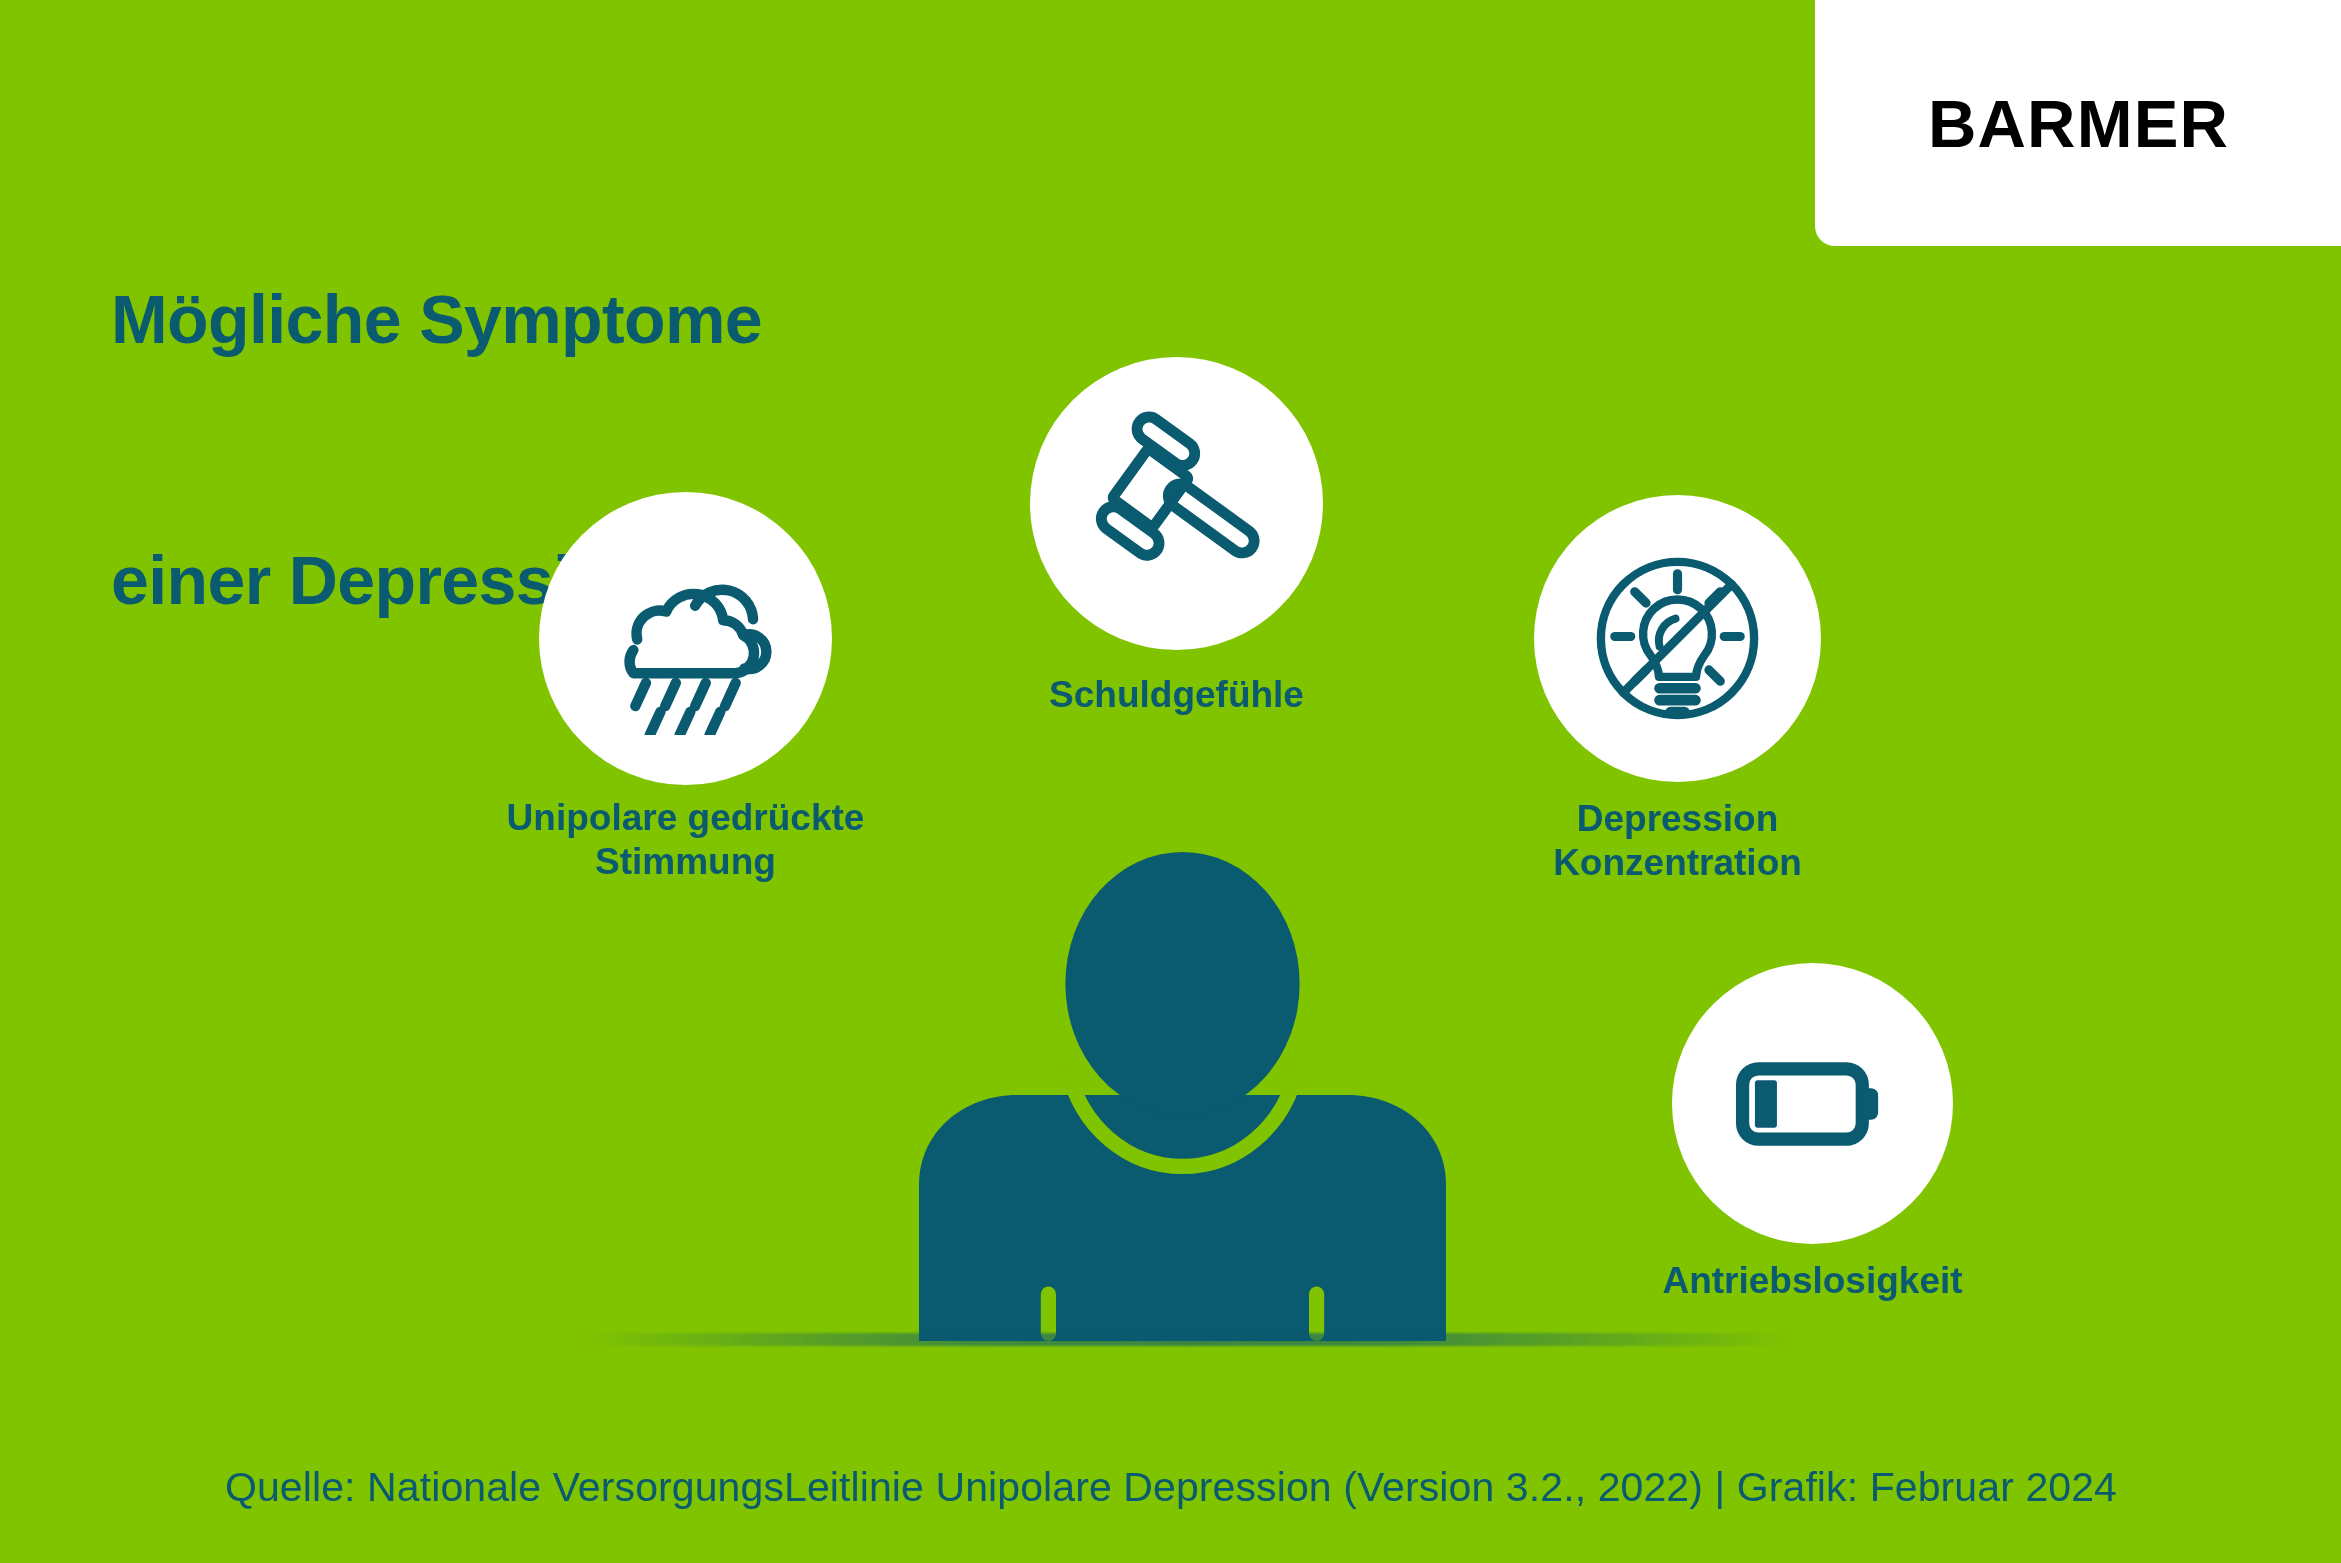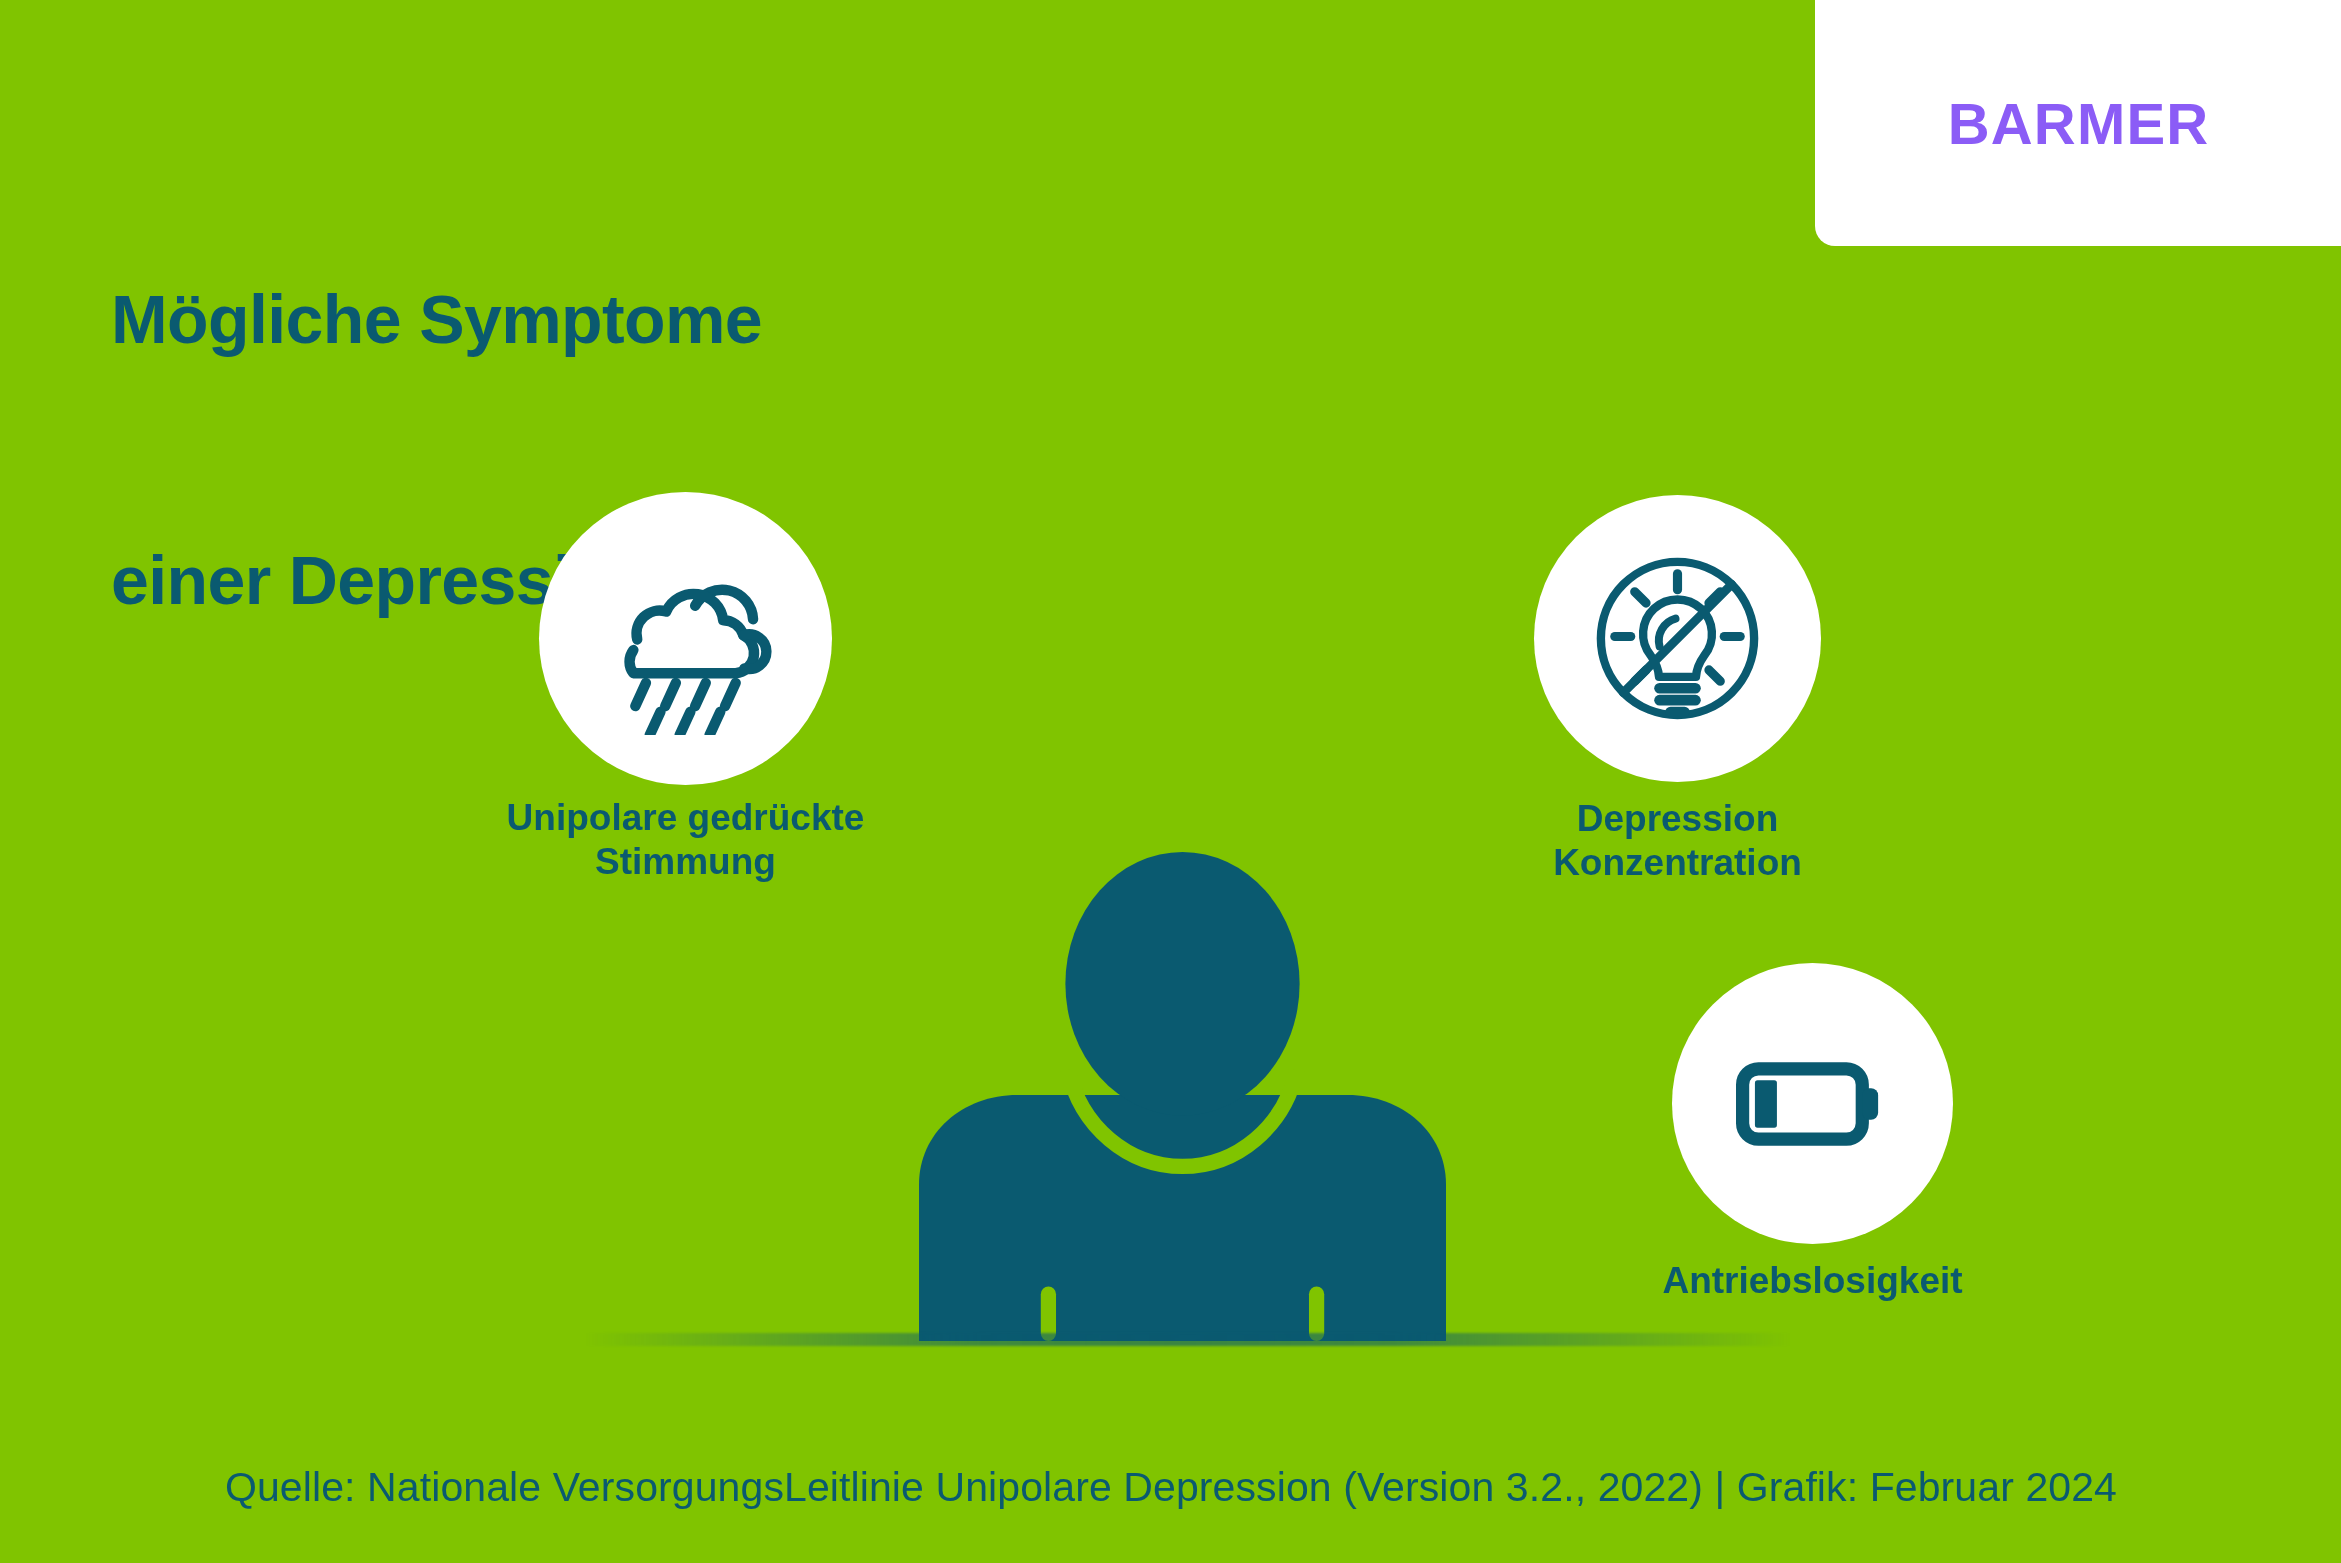--- a/index.html
+++ b/index.html
@@ -28,22 +28,22 @@
   
   .logo{
     position:absolute;right:0;top:0;
     width:527px;height:246px;
     background:#ffffff;
     border-bottom-left-radius:20px;
     border-bottom-right-radius:0;
     display:flex;align-items:center;justify-content:center;
   }
   .logo-text{
-    color:#8b5cf6;
-    font-size:58px;
+    color:#000000;
+    font-size:67px;
     font-weight:bold;
     letter-spacing:1.2px;
   }
 
   
   .bubble{position:absolute;}
   .bubble-circle{
     position:absolute;left:0;top:0;
     background:#ffffff;
     border-radius:50%;
@@ -129,20 +129,37 @@
           <line x1="37" y1="88" x2="31.5" y2="100"></line>
           <line x1="52.5" y1="88" x2="47" y2="100"></line>
           <line x1="68" y1="88" x2="62.5" y2="100"></line>
         </svg>
       </span>
     </div>
     <div class="bubble-label" style="left:-117px;top:304px;">Unipolare gedrückte
 Stimmung</div>
   </div>
 
+  <div class="bubble" style="left:1030px;top:357px;width:293px;height:293px;">
+    <div class="bubble-circle" style="width:293px;height:293px;">
+      <span>
+        <svg width="193" height="193" viewBox="0 0 100 100" fill="none" stroke="#0a5a70" stroke-width="5.6" stroke-linecap="round" stroke-linejoin="round">
+
+          <rect x="27.5" y="11.5" width="34" height="12.5" rx="6.25" transform="rotate(36 44.5 17.75)"></rect>
+
+          <rect x="23.5" y="26" width="26" height="32" rx="1.5" transform="rotate(36 36.5 42)"></rect>
+
+          <rect x="9" y="58" width="34" height="12.5" rx="6.25" transform="rotate(36 26 64.25)"></rect>
+
+          <rect x="42" y="51.5" width="52" height="12.5" rx="6.25" transform="rotate(36 68 57.75)"></rect>
+        </svg>
+      </span>
+    </div>
+    <div class="bubble-label" style="left:-117px;top:316px;">Schuldgefühle</div>
+  </div>
 
   <div class="bubble" style="left:1534px;top:495px;width:287px;height:287px;">
     <div class="bubble-circle" style="width:287px;height:287px;">
       <span>
         <svg width="199" height="199" viewBox="0 0 100 100" fill="none" stroke="#0a5a70" stroke-linecap="round" stroke-linejoin="round">
 
           <circle cx="50" cy="50" r="38.5" stroke-width="4.2"></circle>
 
           <path d="M36.5 58.5 A17.3 17.3 0 1 1 63.5 58.5
                    C61 62 59.5 65 59.3 69.3 L40.7 69.3

